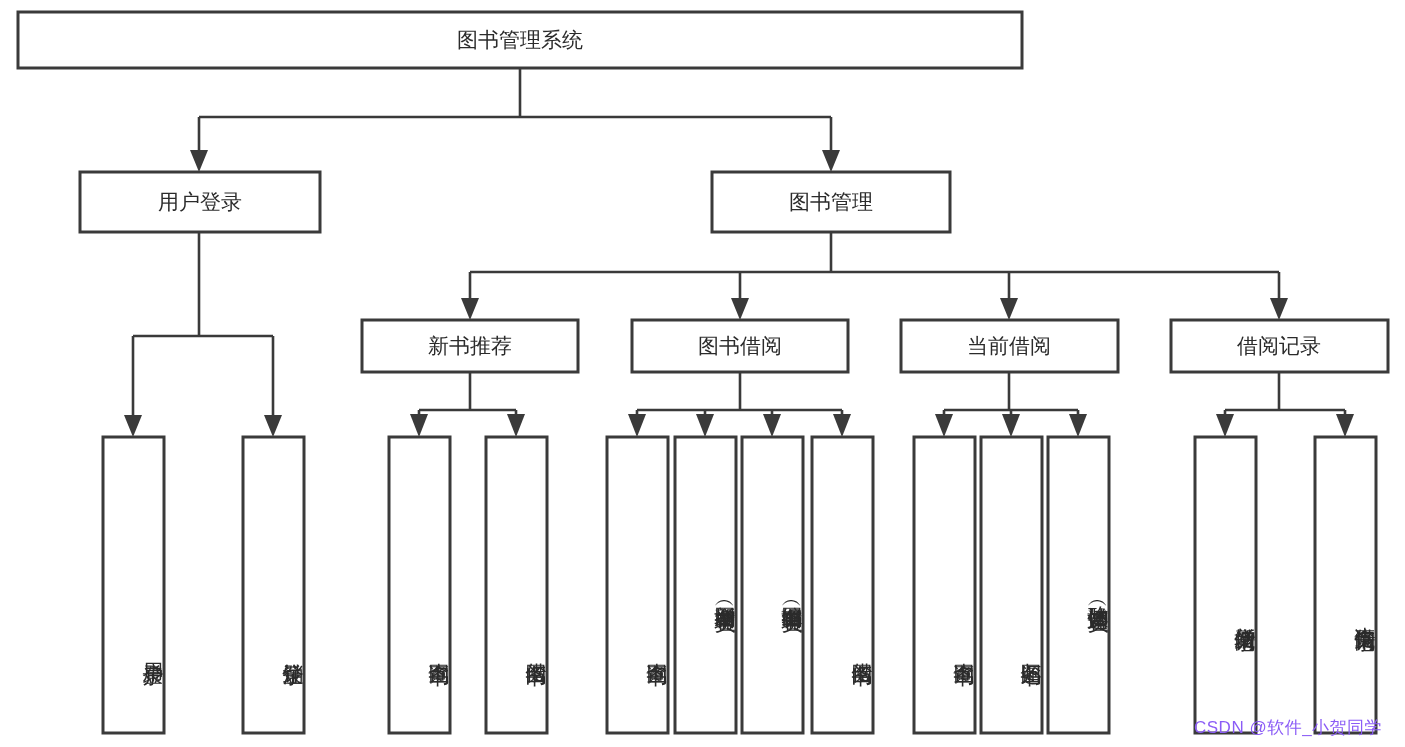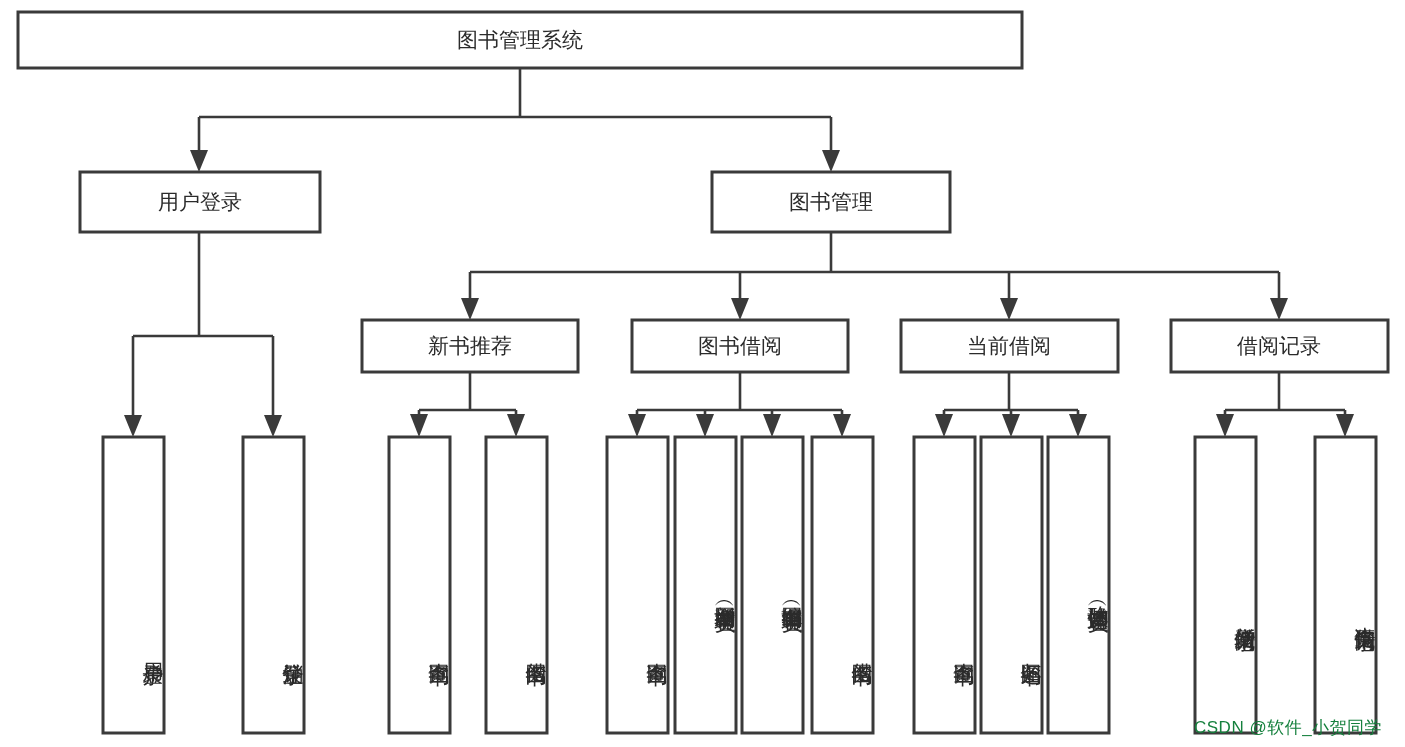--- a/index.html
+++ b/index.html
@@ -61,21 +61,21 @@
     justify-content: center;
     letter-spacing: 1px;
     line-height: 1;
     white-space: nowrap;
     pointer-events: none;
   }
   .watermark {
     position: absolute;
     font-family: "Liberation Sans", "DejaVu Sans", sans-serif;
     font-size: 17px;
-    color: #15803d;
+    color: #8b5cf6;
     white-space: nowrap;
     letter-spacing: 0.5px;
   }
 </style>
 </head>
 <body>
 
 <div id="diagram-root">
 
   <svg class="flow" viewBox="0 0 1405 747" xmlns="http://www.w3.org/2000/svg">

